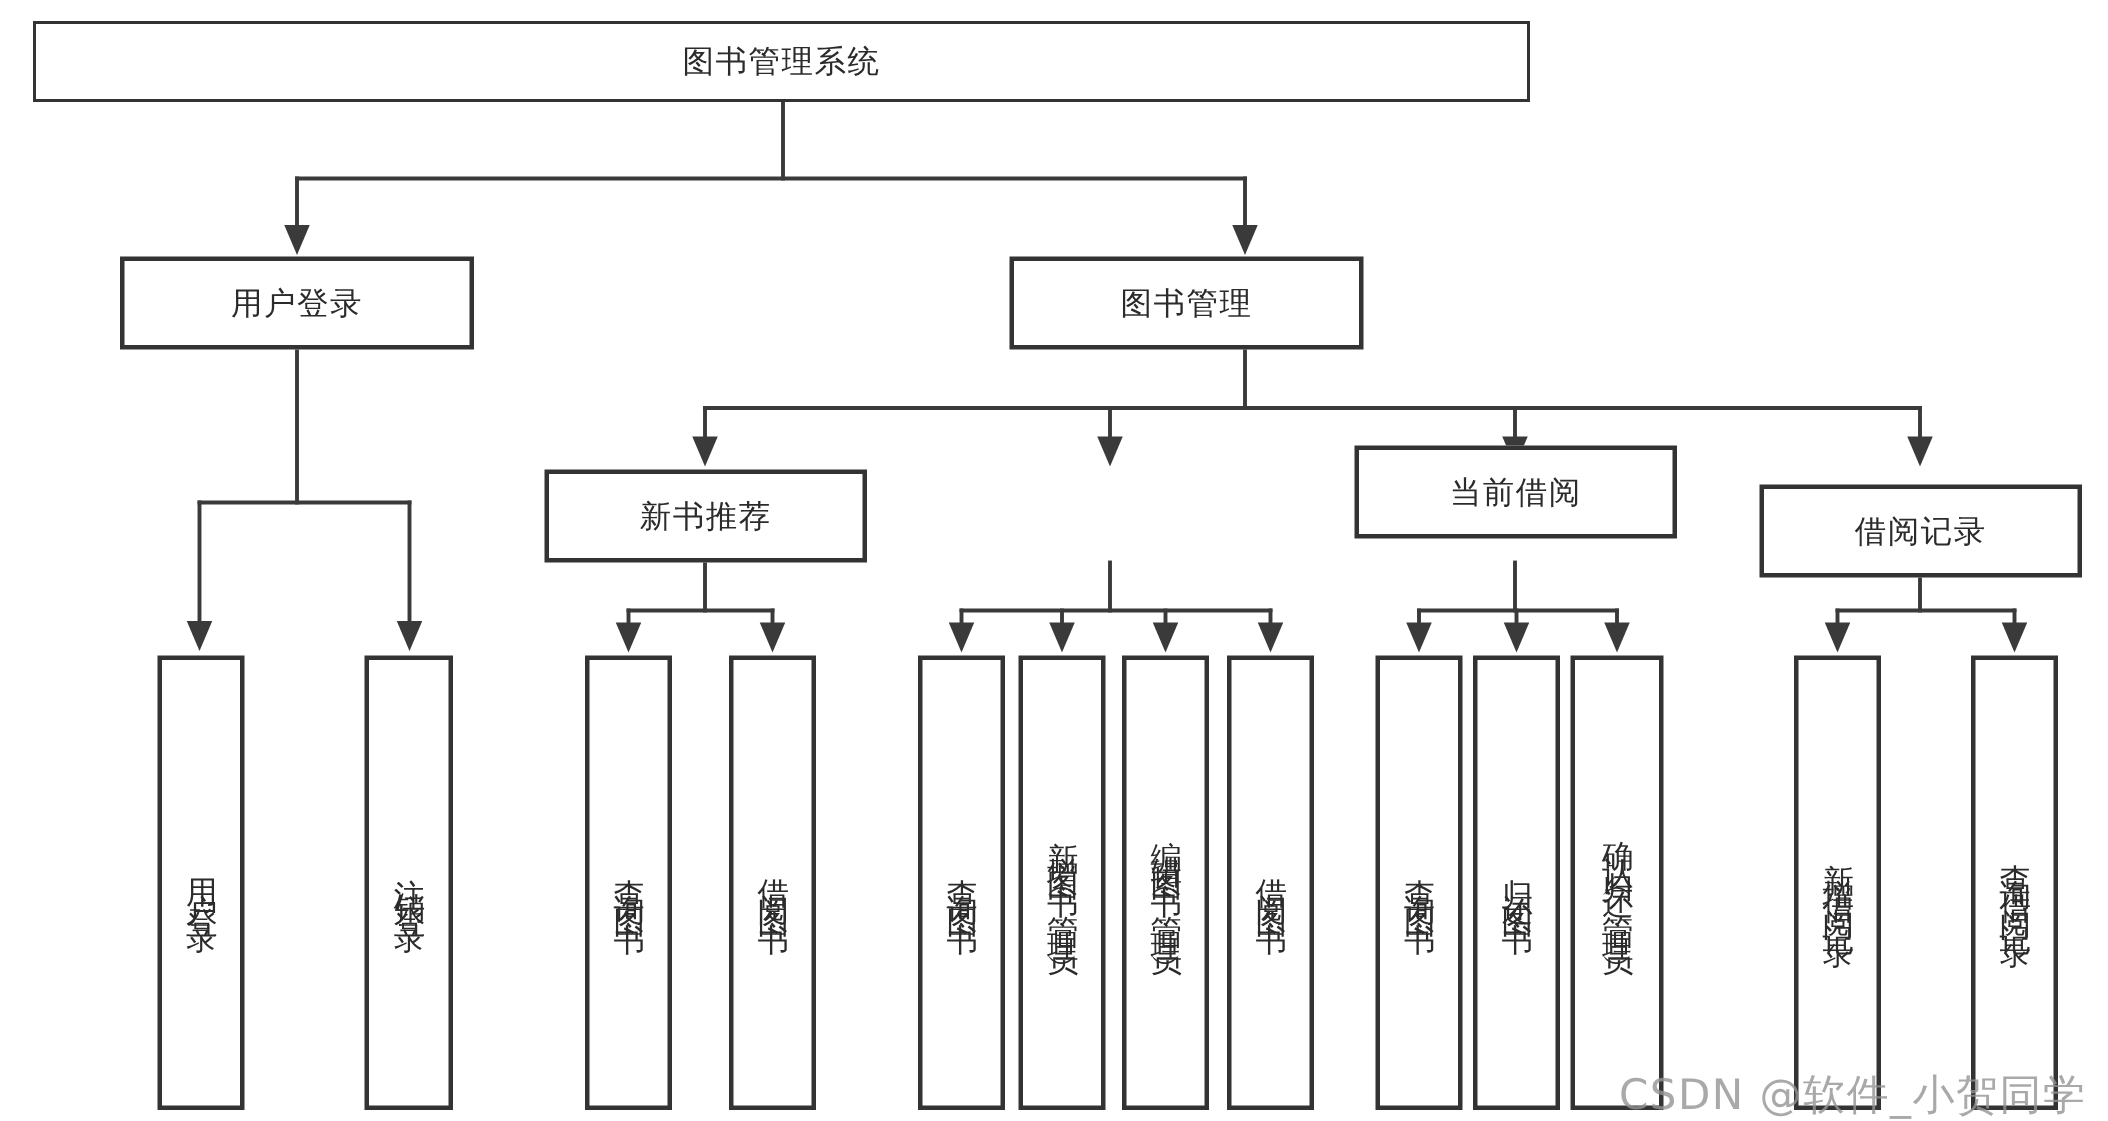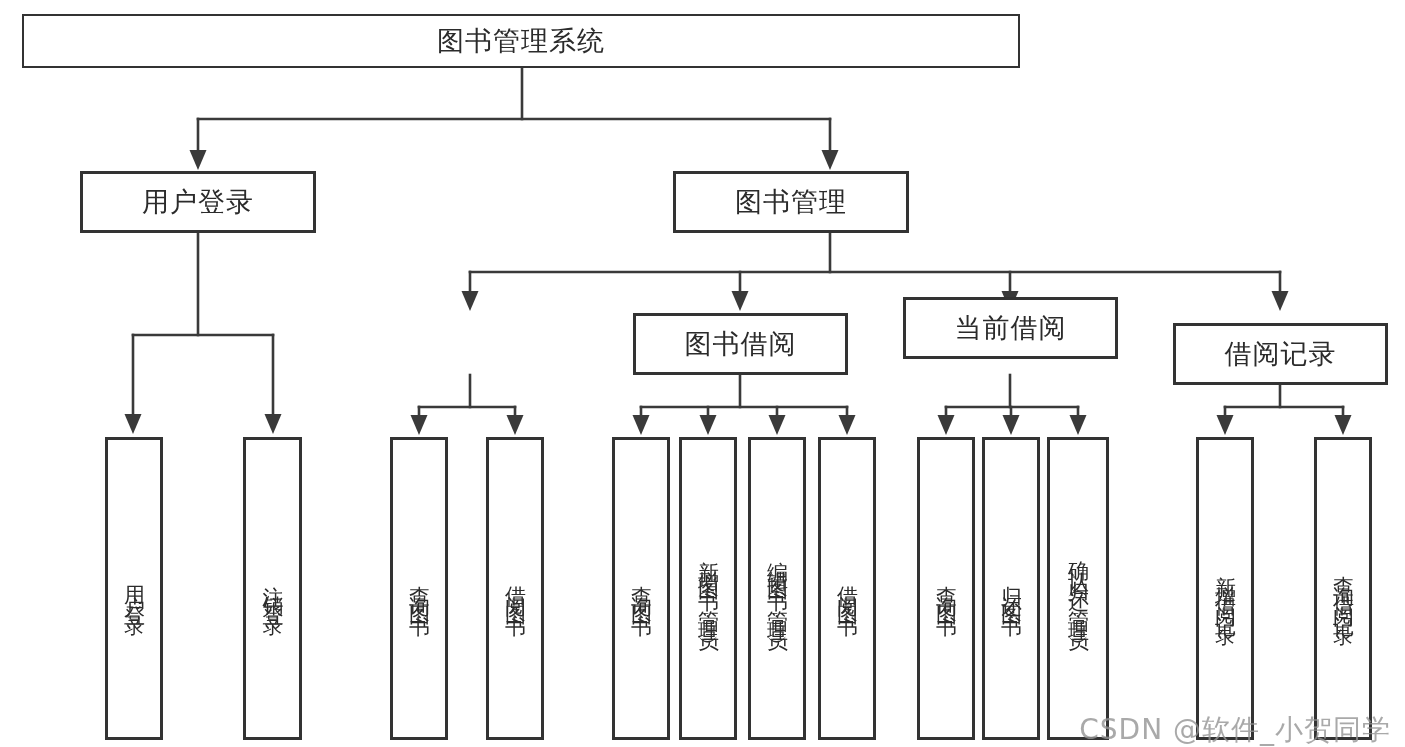--- a/index.html
+++ b/index.html
@@ -29,21 +29,21 @@
     display: flex;
     align-items: center;
     justify-content: center;
     z-index: 2;
     color: #2b2b2b;
   }
   .node.root {
     border-width: 2px;
   }
   .hbox span {
-    font-size: 27px;
+    font-size: 21px;
     letter-spacing: 1px;
     white-space: nowrap;
   }
   .vbox span {
     writing-mode: vertical-rl;
     text-orientation: mixed;
     font-size: 21px;
     letter-spacing: 10px;
     line-height: 1;
     white-space: nowrap;
@@ -123,22 +123,22 @@
     <span>图书管理系统</span>
   </div>
 
   <div class="node hbox" style="left:80px;top:171px;width:236px;height:62px">
     <span>用户登录</span>
   </div>
   <div class="node hbox" style="left:673px;top:171px;width:236px;height:62px">
     <span>图书管理</span>
   </div>
 
-  <div class="node hbox" style="left:633px;top:313px;width:215px;height:62px">
-    <span>图书借阅</span>
+  <div class="node hbox" style="left:363px;top:313px;width:215px;height:62px">
+    <span>新书推荐</span>
   </div>
   <div class="node hbox" style="left:903px;top:297px;width:215px;height:62px">
     <span>当前借阅</span>
   </div>
   <div class="node hbox" style="left:1173px;top:323px;width:215px;height:62px">
     <span>借阅记录</span>
   </div>
 
   <div class="node vbox" style="left:105px;top:437px;width:58px;height:303px">
     <span>用户登录</span>

